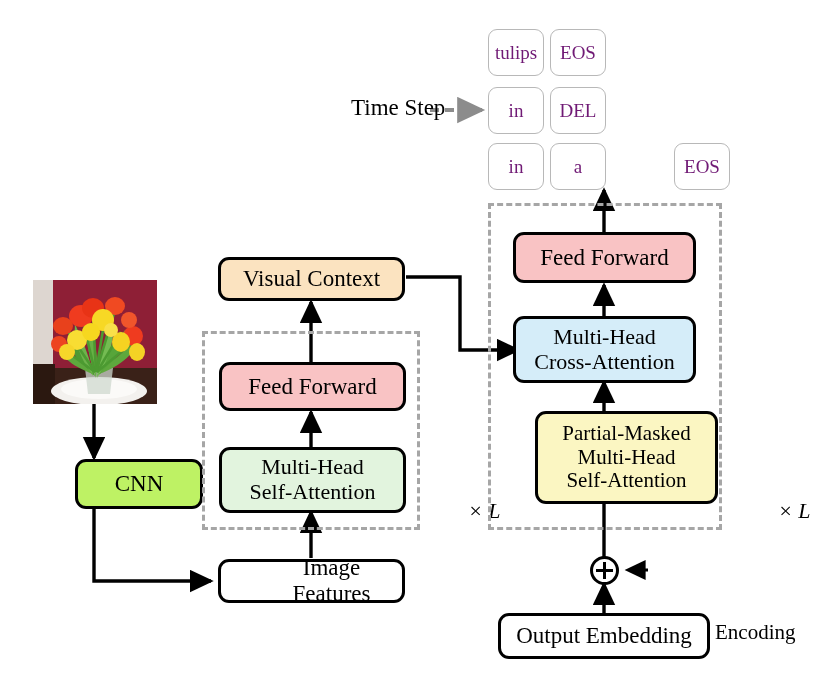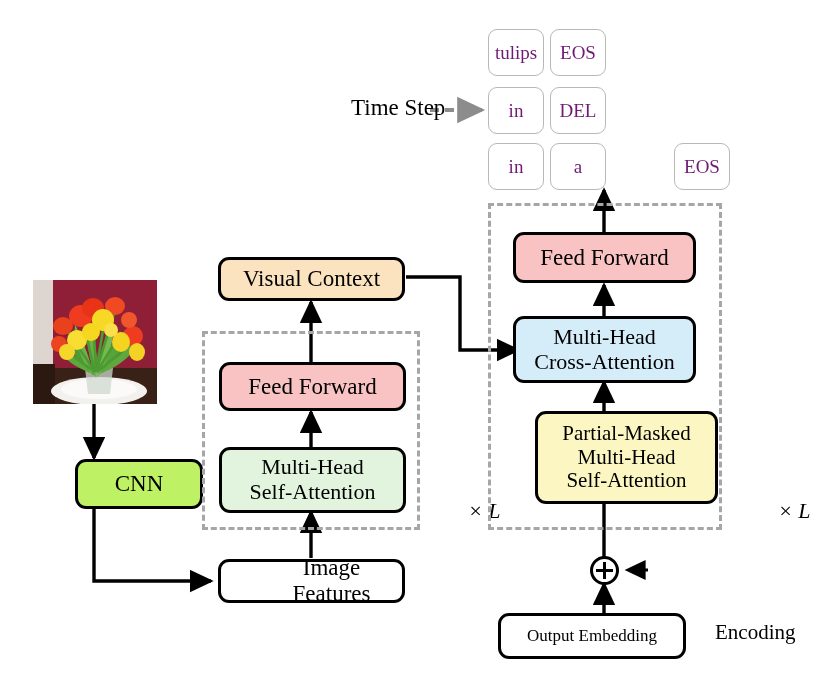--- a/index.html
+++ b/index.html
@@ -232,17 +232,17 @@
     <span class="lbl">Self-Attention</span>
   </div>
 
   <div class="oplus" style="left:590px; top:556px; width:29px; height:29px;"></div>
 
   <div class="plain" style="left:654px; top:546px; font-size:21px; line-height:1.18;">
     <br>
     <span>Encoding</span>
   </div>
 
-  <div class="node" style="left:498px; top:613px; width:188px; height:46px; background:#ffffff; font-size:17px;">
+  <div class="node" style="left:498px; top:613px; width:212px; height:46px; background:#ffffff; font-size:23px;">
     <span class="lbl">Output Embedding</span>
   </div>
 
 </div>
 
 </body></html>

